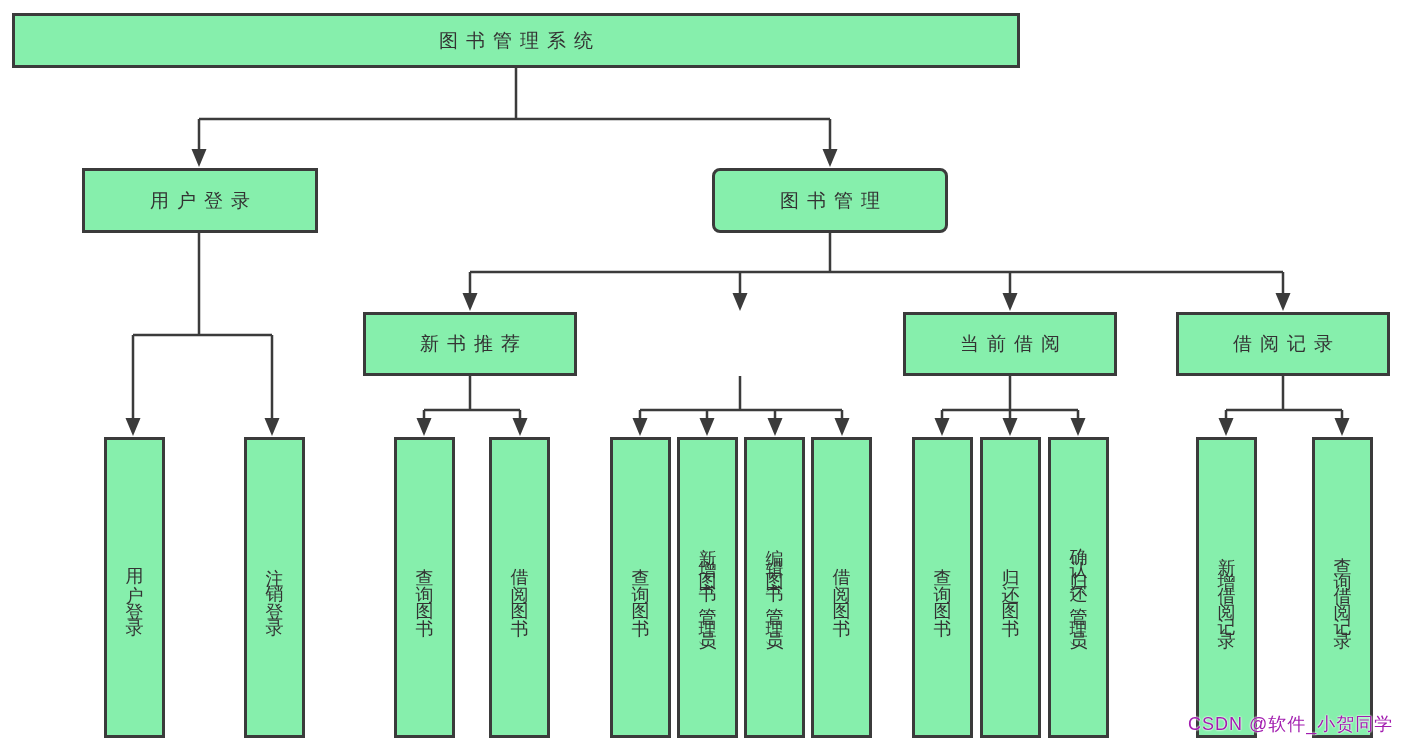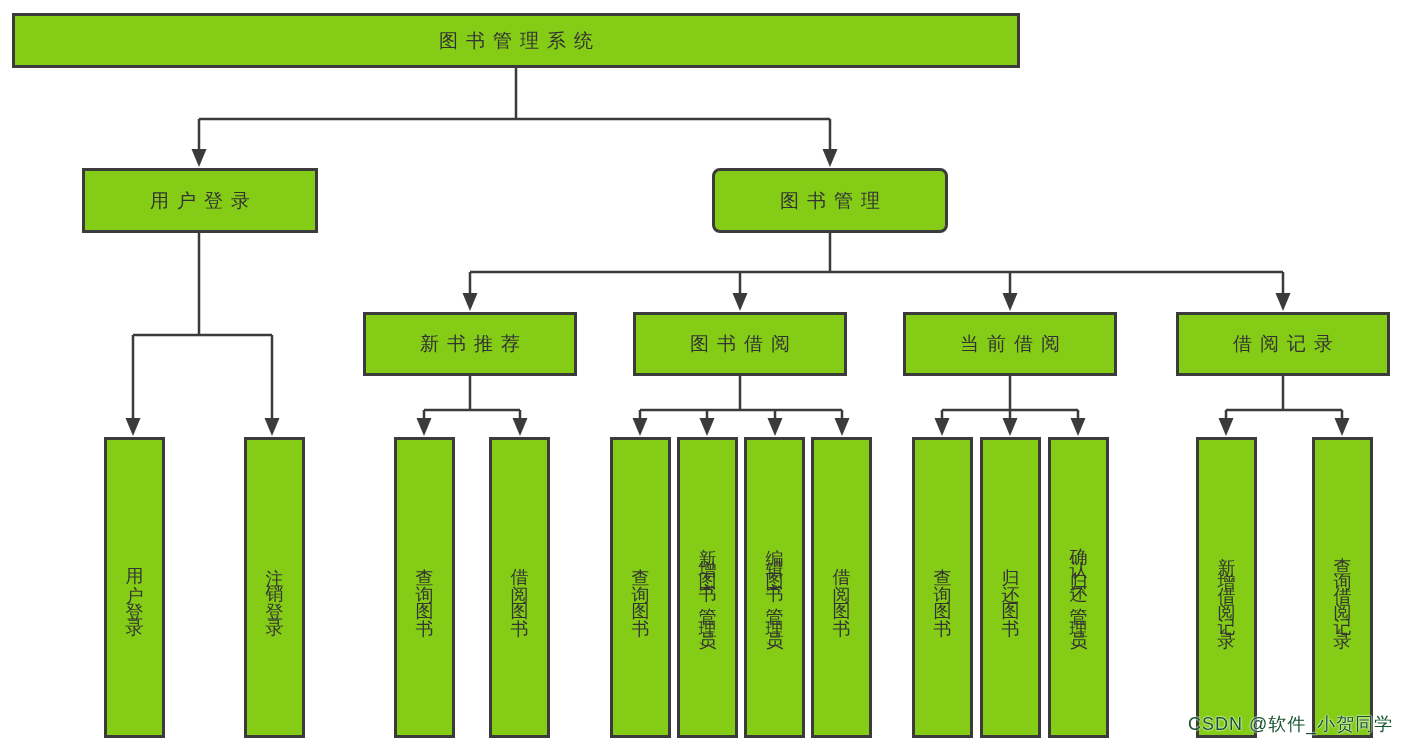--- a/index.html
+++ b/index.html
@@ -14,21 +14,21 @@
   .connectors {
     position: absolute;
     left: 0; top: 0;
     width: 1405px; height: 747px;
     z-index: 0;
   }
   .node {
     position: absolute;
     box-sizing: border-box;
     border: 3px solid #3b3b3b;
-    background: #84cc16;
+    background: #86efac;
     display: flex;
     align-items: center;
     justify-content: center;
     color: #333333;
     z-index: 1;
   }
   .hlabel {
     font-size: 19px;
     letter-spacing: 8px;
     text-indent: 8px;
@@ -65,21 +65,21 @@
   .l9  { left: 912px; }
   .l10 { left: 980px; }
   .l11 { left: 1048px; }
   .l12 { left: 1196px; }
   .l13 { left: 1312px; }
   .watermark {
     position: absolute;
     left: 1188px;
     top: 712px;
     font-size: 18px;
-    color: #14532d;
+    color: #a21caf;
     letter-spacing: 1px;
     white-space: nowrap;
     z-index: 2;
     text-shadow: 0 0 2px #ffffff, 0 0 2px #ffffff;
   }
   .edge { stroke: #3b3b3b; stroke-width: 2.5; fill: none; }
   .head { fill: #3b3b3b; stroke: none; }
 </style>
 </head>
 <body>
@@ -143,23 +143,20 @@
   <div class="node lvl2 b-user">
     <span class="hlabel">用户登录</span>
   </div>
   <div class="node lvl2 b-mgmt">
     <span class="hlabel">图书管理</span>
   </div>
 
   <div class="node lvl3 b-new">
     <span class="hlabel">新书推荐</span>
   </div>
-  <div class="node lvl3 b-borrow">
-    <span class="hlabel">图书借阅</span>
-  </div>
   <div class="node lvl3 b-current">
     <span class="hlabel">当前借阅</span>
   </div>
   <div class="node lvl3 b-record">
     <span class="hlabel">借阅记录</span>
   </div>
 
   <div class="node leaf l1">
     <span class="vlabel ls4">用户登录</span>
   </div>

